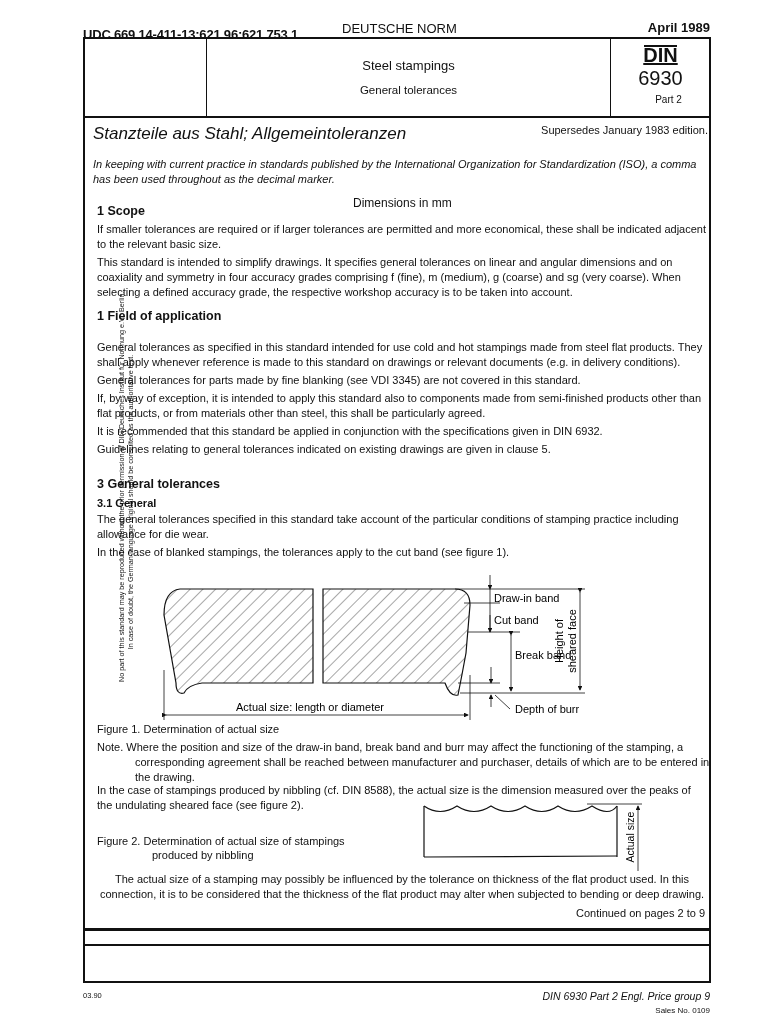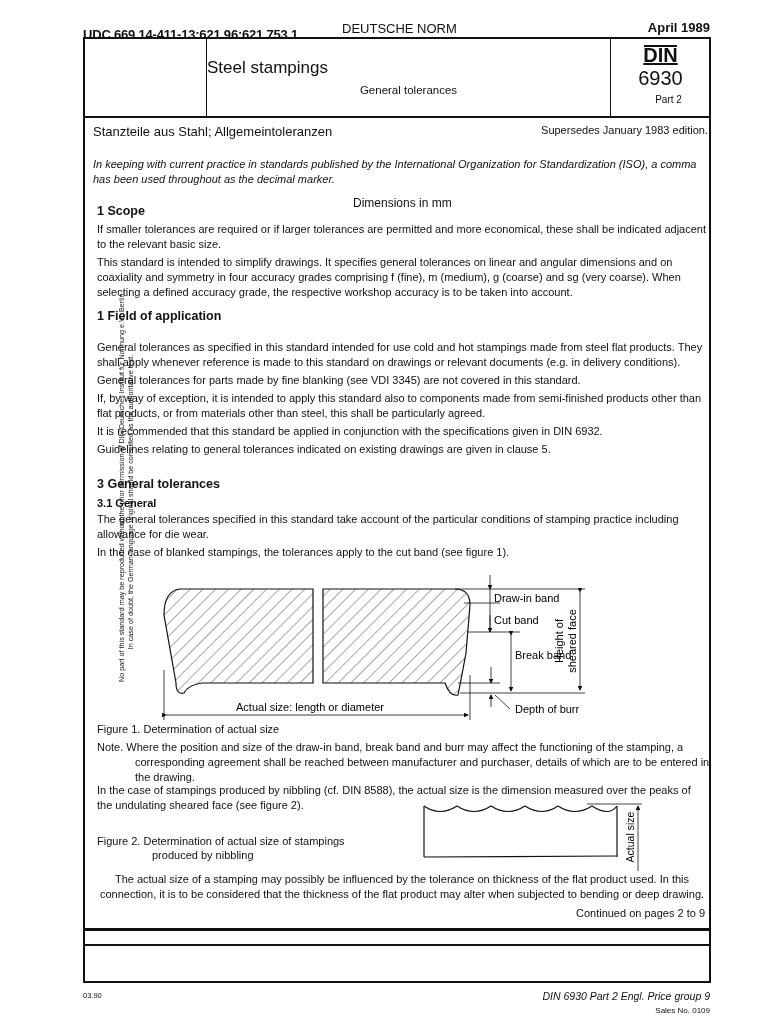--- a/index.html
+++ b/index.html
@@ -6,28 +6,28 @@
   body { width:768px; height:1024px; position:relative; overflow:hidden;
          font-family:"Liberation Sans", sans-serif; color:#111; }
   .abs { position:absolute; }
   .udc { left:83px; top:27px; font-size:13px; font-weight:bold; letter-spacing:-0.2px; }
   .norm { left:342px; top:21px; font-size:13px; }
   .date { right:58px; top:20px; font-size:13px; font-weight:bold; }
   .frame { left:83px; top:37px; width:628px; height:909px; border:2px solid #111; box-sizing:border-box; }
   .hdr-row { left:83px; top:37px; width:628px; height:81px; border-bottom:2px solid #111; box-sizing:border-box; }
   .hdr-left { left:83px; top:37px; width:124px; height:81px; border-right:1.5px solid #111; box-sizing:border-box; }
   .hdr-right { left:610px; top:37px; width:101px; height:81px; border-left:1.5px solid #111; box-sizing:border-box; }
-  .title { left:207px; top:58px; width:403px; font-size:17px; }
+  .title { left:207px; top:58px; width:403px; text-align:center; font-size:13px; }
   .subtitle { left:207px; top:84px; width:403px; text-align:center; font-size:11.5px; }
   .din { left:610px; top:44px; width:101px; text-align:center; font-size:20px; font-weight:bold;
          text-decoration:underline; text-decoration-thickness:2px; }
   .din-top { left:644px; top:45px; width:33px; height:2px; background:#111; }
   .dinnum { left:610px; top:67px; width:101px; text-align:center; font-size:20px; }
   .part { left:610px; top:94px; width:117px; text-align:center; font-size:10px; }
-  .german { left:93px; top:124px; font-size:13px; }
+  .german { left:93px; top:124px; font-size:17px;font-style:italic; }
   .supersedes { right:60px; top:124px; font-size:11px; }
   .iso { left:93px; top:157px; width:610px; font-size:11px; font-style:italic; line-height:15px; }
   .dims { left:353px; top:196px; font-size:12px; }
   h2 { margin:0; font-size:12.5px; font-weight:bold; position:absolute; left:97px; }
   h3 { margin:0; font-size:11px; font-weight:bold; position:absolute; left:97px; }
   .p { position:absolute; left:97px; width:614px; font-size:11px; line-height:15px; }
   .p span { display:block; margin-bottom:3px; }
   .note-indent { padding-left:38px; text-indent:-38px; }
   .sidebar { left:-54px; top:493px; transform:rotate(-90deg); transform-origin:center center;
              width:360px; font-size:7.2px; line-height:9px; text-align:center; white-space:nowrap; }

